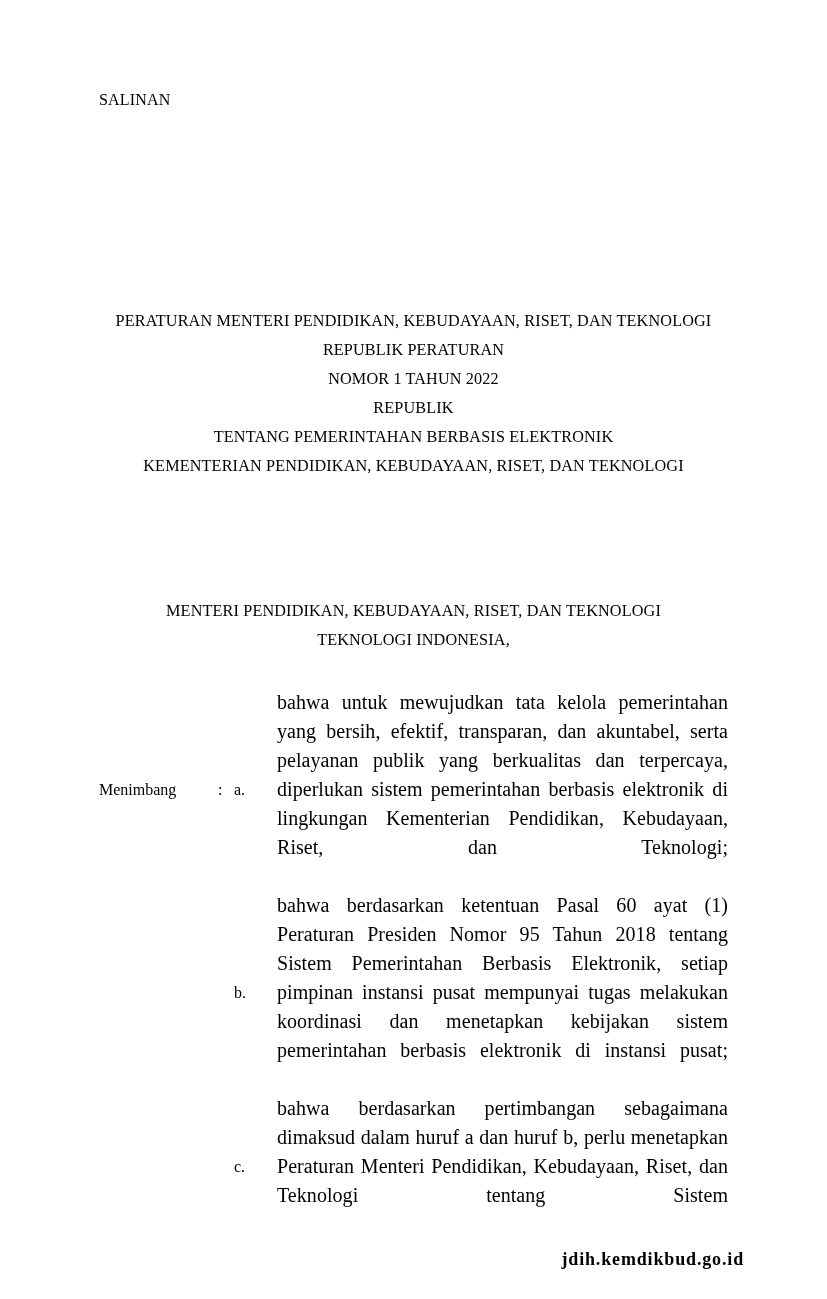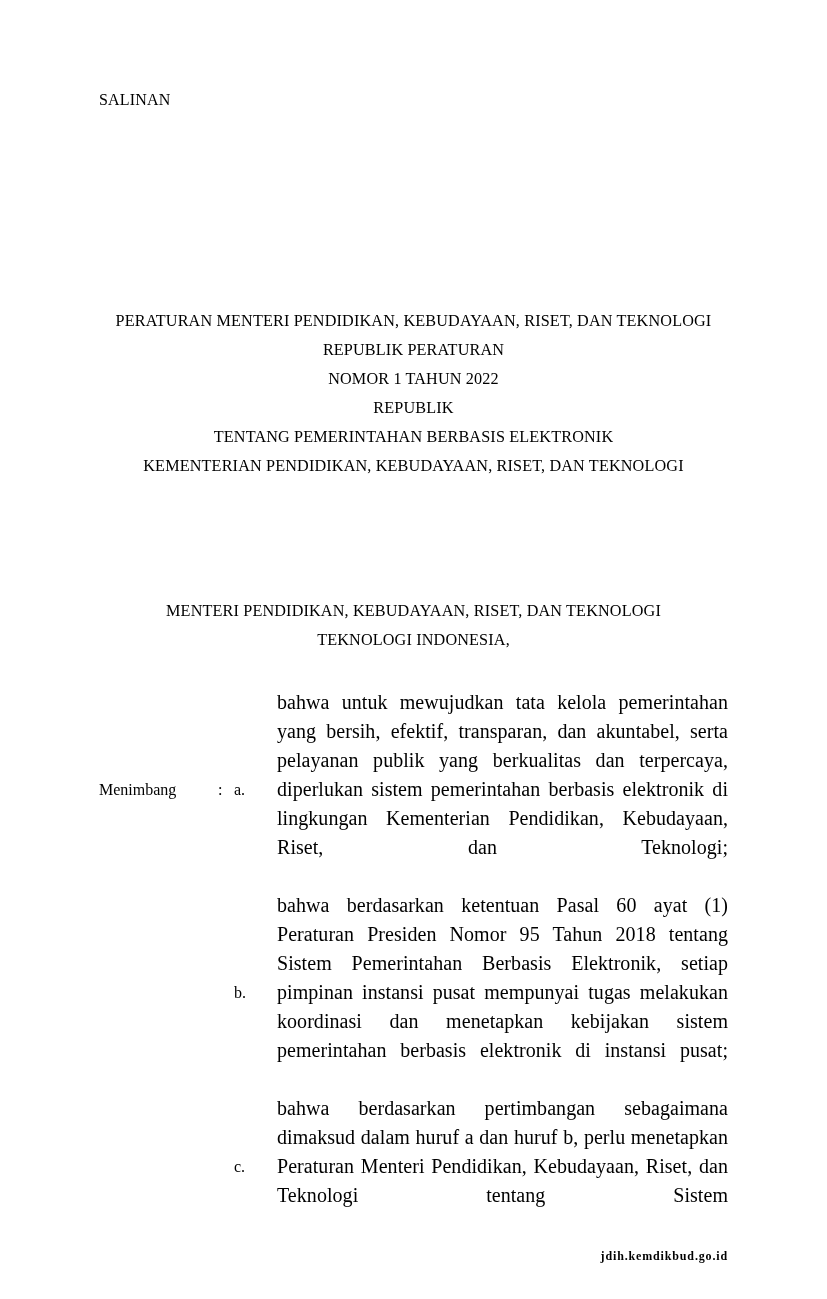--- a/index.html
+++ b/index.html
@@ -99,24 +99,25 @@
     width: 100%;
   }
 
   
   .footer {
     position: absolute;
     left: 0;
     top: 1249px;
     width: 728px;
     text-align: right;
-    font-size: 12px;
+    font-size: 18px;
     font-weight: bold;
     letter-spacing: 0.85px;
     white-space: nowrap;
+    padding-left: 16px;
   }
 </style>
 </head>
 <body>
 
 <div class="page">
 
   <div class="stamp">SALINAN</div>
 
   <div class="title-block">

